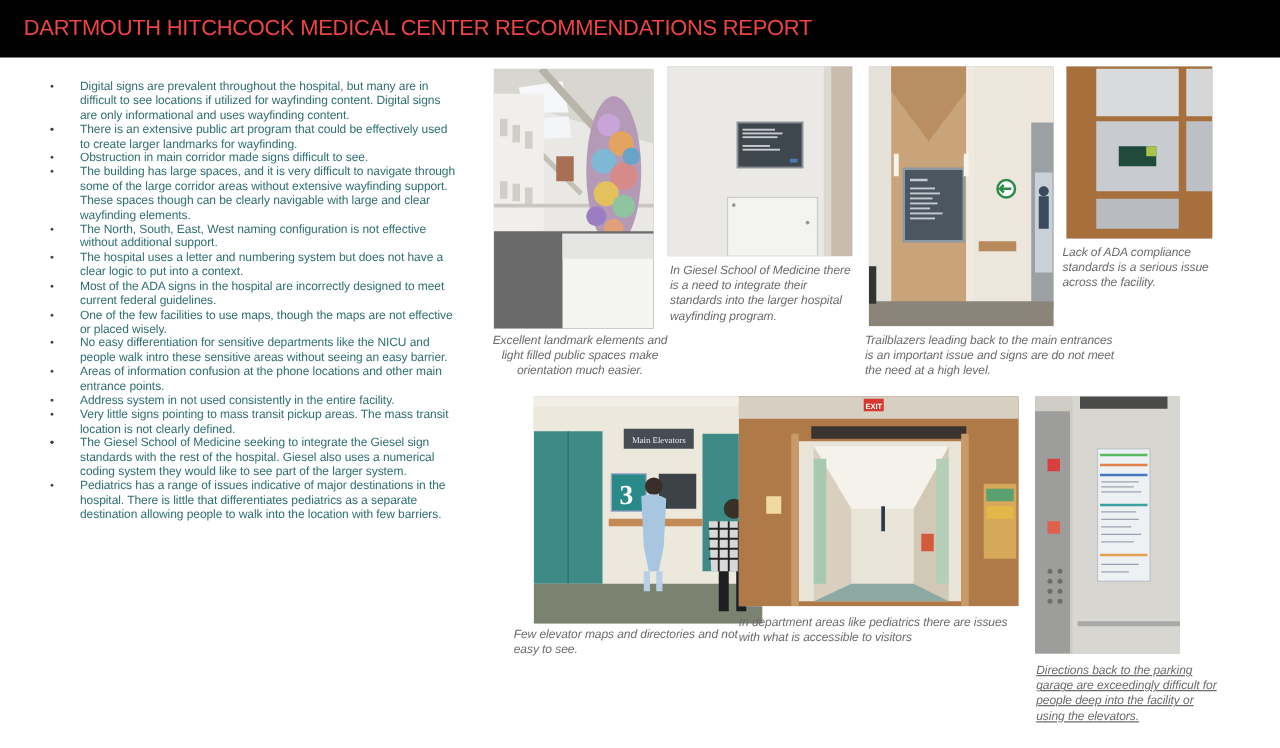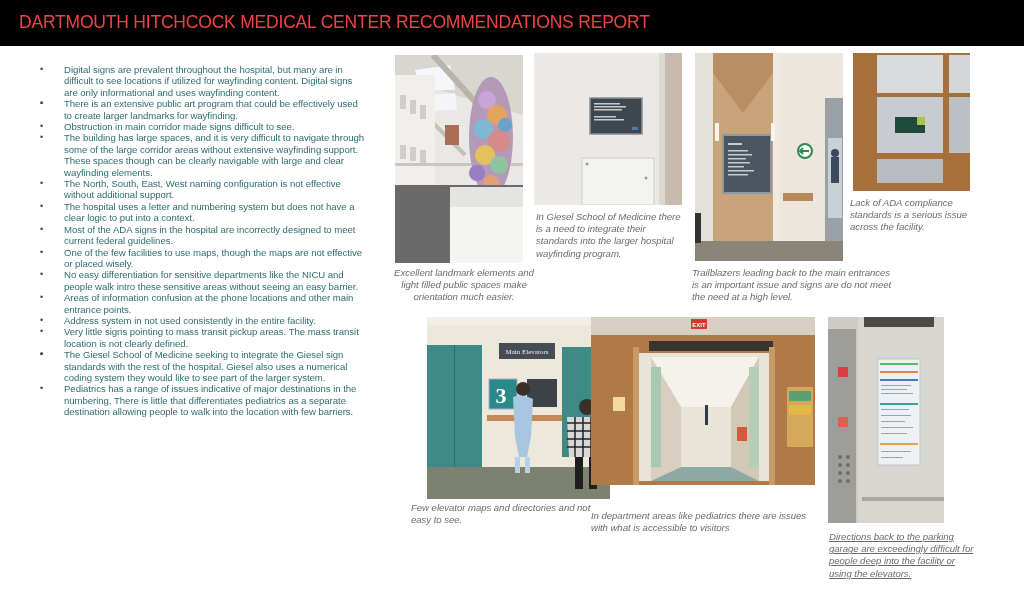--- a/index.html
+++ b/index.html
@@ -55,21 +55,21 @@
   <li><span class="bullet">•</span><span>The hospital uses a letter and numbering system but does not have a clear logic to put into a context.</span></li>
   <li><span class="bullet">•</span><span>Most of the ADA signs in the hospital are incorrectly designed to meet current federal guidelines.</span></li>
   <li><span class="bullet">•</span><span>One of the few facilities to use maps, though the maps are not effective or placed wisely.</span></li>
   <li><span class="bullet">•</span><span>No easy differentiation for sensitive departments like the NICU and people walk intro these sensitive areas without seeing an easy barrier.</span></li>
   <li><span class="bullet">•</span><span>Areas of information confusion at the phone locations and other main entrance points.</span></li>
   <li><span class="bullet">•</span><span>Address system in not used consistently in the entire facility.</span></li>
   <li><span class="bullet">•</span><span>Very little signs pointing to mass transit pickup areas. The mass transit location is not clearly defined.</span></li>
   <li><span class="bullet">•</span></li>
   <li><span class="bullet">•</span></li>
   <li><span class="bullet">•</span><span>The Giesel School of Medicine seeking to integrate the Giesel sign standards with the rest of the hospital. Giesel also uses a numerical coding system they would like to see part of the larger system.</span></li>
-  <li><span class="bullet">•</span><span>Pediatrics has a range of issues indicative of major destinations in the numbering. There is little that differentiates pediatrics as a separate destination allowing people to walk into the location with few barriers.</span></li>
+  <li><span class="bullet">•</span><span>Pediatrics has a range of issues indicative of major destinations in the hospital. There is little that differentiates pediatrics as a separate destination allowing people to walk into the location with few barriers.</span></li>
 </ul>
 
 <div class="photo" style="left:395px;top:55px;width:128px;height:208px;">
   <svg width="128" height="208" viewBox="0 0 128 208">
     <rect width="128" height="208" fill="#e9e8e4"></rect>
     <polygon points="0,0 128,0 128,60 60,40 0,20" fill="#d8d6d0"></polygon>
     <polygon points="20,15 55,10 60,35 25,35" fill="#f5f7fa"></polygon>
     <polygon points="35,40 60,38 62,55 38,56" fill="#f3f5f8"></polygon>
     <line x1="38" y1="0" x2="110" y2="80" stroke="#b8b4aa" stroke-width="6"></line>
     <line x1="0" y1="30" x2="70" y2="100" stroke="#c4c0b6" stroke-width="4"></line>
@@ -223,21 +223,21 @@
     <rect x="114" y="88" width="3" height="20" fill="#2e3a4e"></rect>
     <rect x="22" y="80" width="12" height="14" fill="#f1d9a2"></rect>
     <rect x="196" y="70" width="26" height="60" fill="#d6a85a"></rect>
     <rect x="198" y="74" width="22" height="10" fill="#5aa070"></rect>
     <rect x="198" y="88" width="22" height="10" fill="#e4b848"></rect>
     <rect x="146" y="110" width="10" height="14" fill="#d35a3a"></rect>
     <rect x="42" y="30" width="6" height="138" fill="#c89a68"></rect>
     <rect x="178" y="30" width="6" height="138" fill="#c89a68"></rect>
   </svg>
 </div>
-<div class="caption" style="left:591px;top:510px;width:230px;font-style:italic;">In department areas like pediatrics there are issues with what is accessible to visitors</div>
+<div class="caption" style="left:591px;top:493px;width:230px;font-style:italic;">In department areas like pediatrics there are issues with what is accessible to visitors</div>
 
 <div class="photo" style="left:828px;top:317px;width:116px;height:206px;">
   <svg width="116" height="206" viewBox="0 0 116 206">
     <rect width="116" height="206" fill="#cfccc6"></rect>
     <rect x="30" y="0" width="86" height="206" fill="#d8d6d0"></rect>
     <rect x="36" y="0" width="70" height="10" fill="#4a4a48"></rect>
     <rect x="0" y="12" width="28" height="194" fill="#9d9d9b"></rect>
     <rect x="10" y="50" width="10" height="10" fill="#d84040"></rect>
     <rect x="10" y="100" width="10" height="10" fill="#e06050"></rect>
     <g fill="#6d6d6b">

